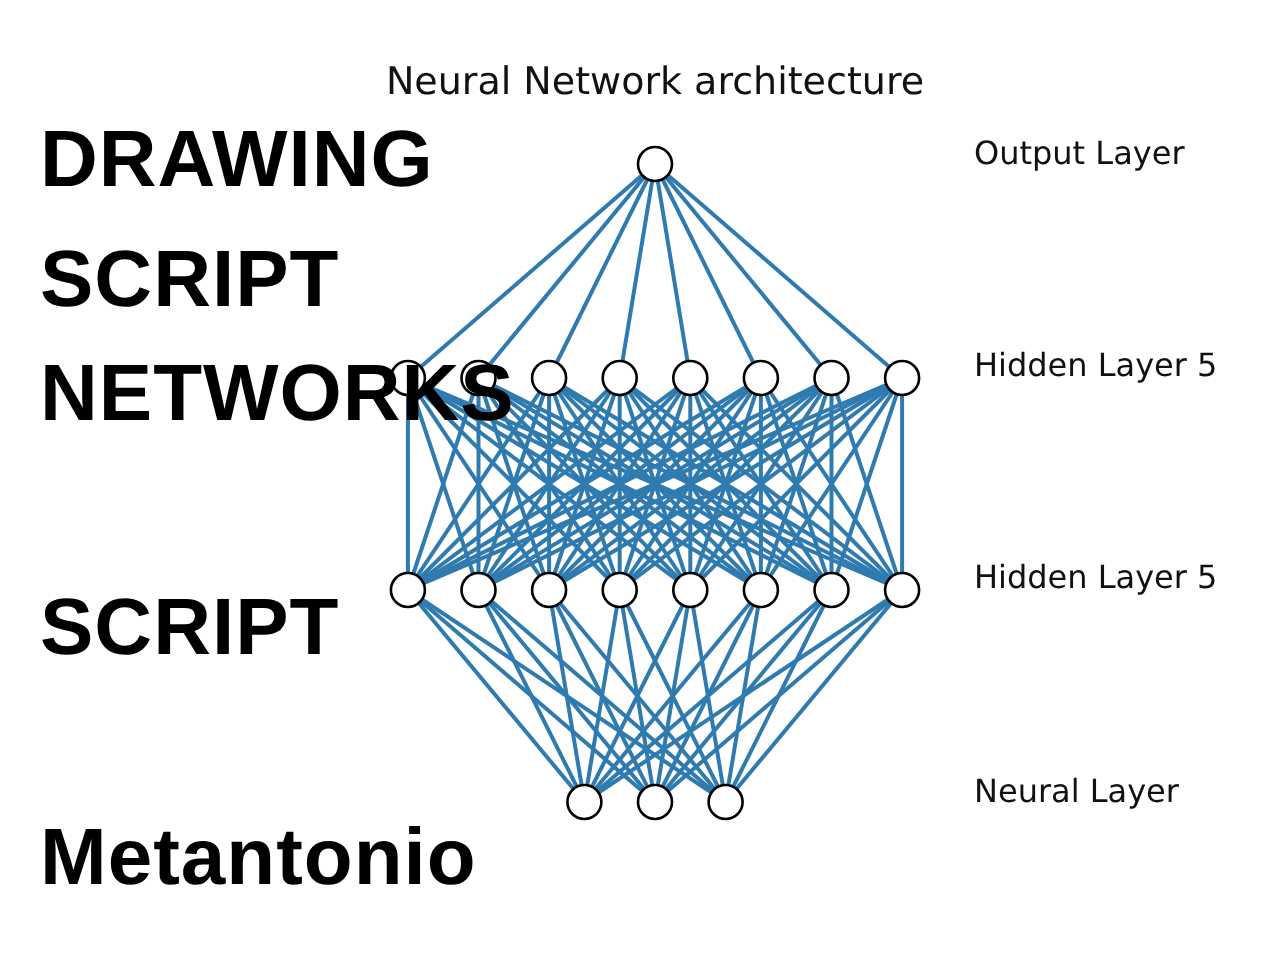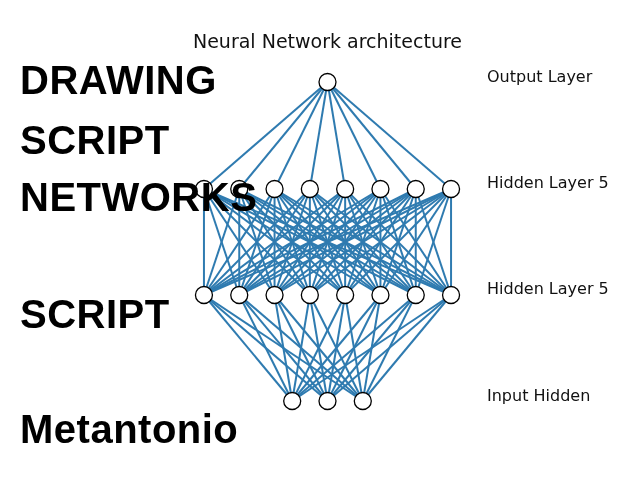--- a/index.html
+++ b/index.html
@@ -136,19 +136,19 @@
       <circle cx="451.04999999999995" cy="189" r="8.5" fill="#ffffff" stroke="#000" stroke-width="1.3"></circle>
       <circle cx="327.5" cy="82" r="8.5" fill="#ffffff" stroke="#000" stroke-width="1.3"></circle>
     </g>
 </svg>
 
 <div class="title">Neural Network architecture</div>
 
 <div class="layer-label" style="top:67px">Output Layer</div>
 <div class="layer-label" style="top:173px">Hidden Layer 5</div>
 <div class="layer-label" style="top:279px">Hidden Layer 5</div>
-<div class="layer-label" style="top:386px">Input Hidden</div>
+<div class="layer-label" style="top:386px">Neural Layer</div>
 
 <div class="overlay" style="top:58px">DRAWING</div>
 <div class="overlay" style="top:118px">SCRIPT</div>
 <div class="overlay" style="top:175px">NETWORKS</div>
 <div class="overlay" style="top:292px">SCRIPT</div>
 <div class="overlay" style="top:407px">Metantonio</div>
 
 </body></html>

